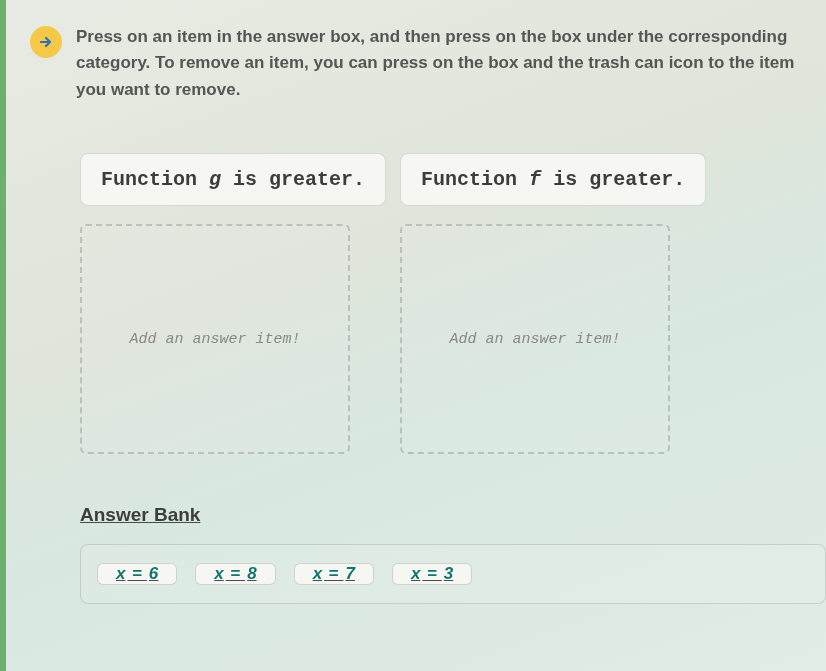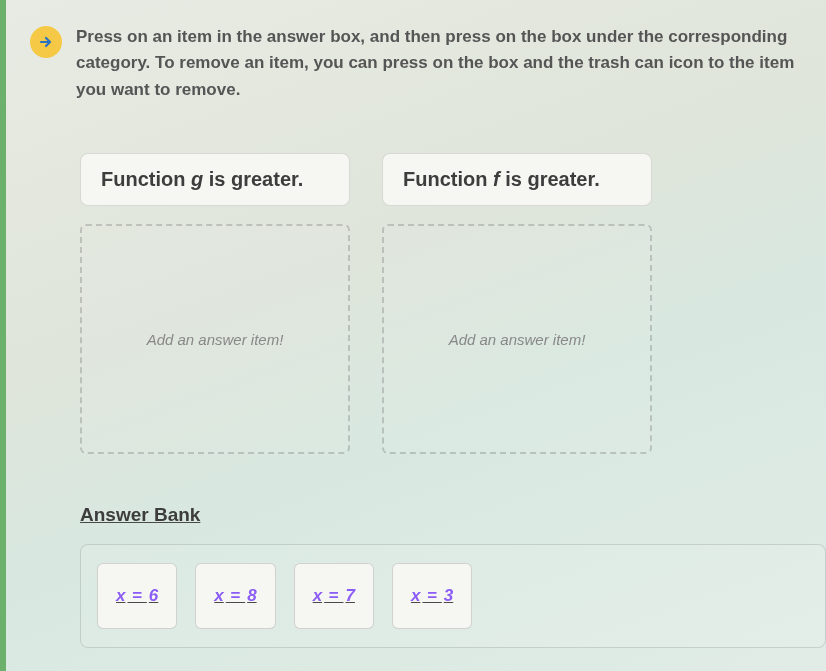--- a/index.html
+++ b/index.html
@@ -42,23 +42,24 @@
     }
     .arrow-badge svg { display: block; }
     .instruction-text {
       font-size: 17px;
       line-height: 1.55;
       color: #555;
       font-weight: 600;
     }
     .categories {
       display: flex;
-      gap: 32px;
+      gap: 14px;
       margin-left: 50px;
       margin-bottom: 50px;
+      font-family: Liberation Mono, monospace;
     }
     .category {
       display: flex;
       flex-direction: column;
       gap: 18px;
     }
     .category-header {
       background: #f6f7f2;
       border: 1px solid rgba(0,0,0,0.12);
       border-radius: 8px;
@@ -100,24 +101,24 @@
       padding: 18px 16px;
       background: rgba(255,255,255,0.1);
       display: flex;
       gap: 18px;
       flex-wrap: wrap;
     }
     .answer-item {
       background: #f6f7f2;
       border: 1px solid rgba(0,0,0,0.15);
       border-radius: 6px;
-      padding: 22px 18px;
+      padding: 0 18px;
       font-size: 17px;
       font-weight: 600;
-      color: #8b5cf6;
+      color: #0f766e;
       cursor: pointer;
       font-style: italic;
     }
     .answer-item span.eq { font-style: normal; padding: 0 2px; }
   </style>
 </head>
 <body>
 
 <div class="left-edge"></div>
 

